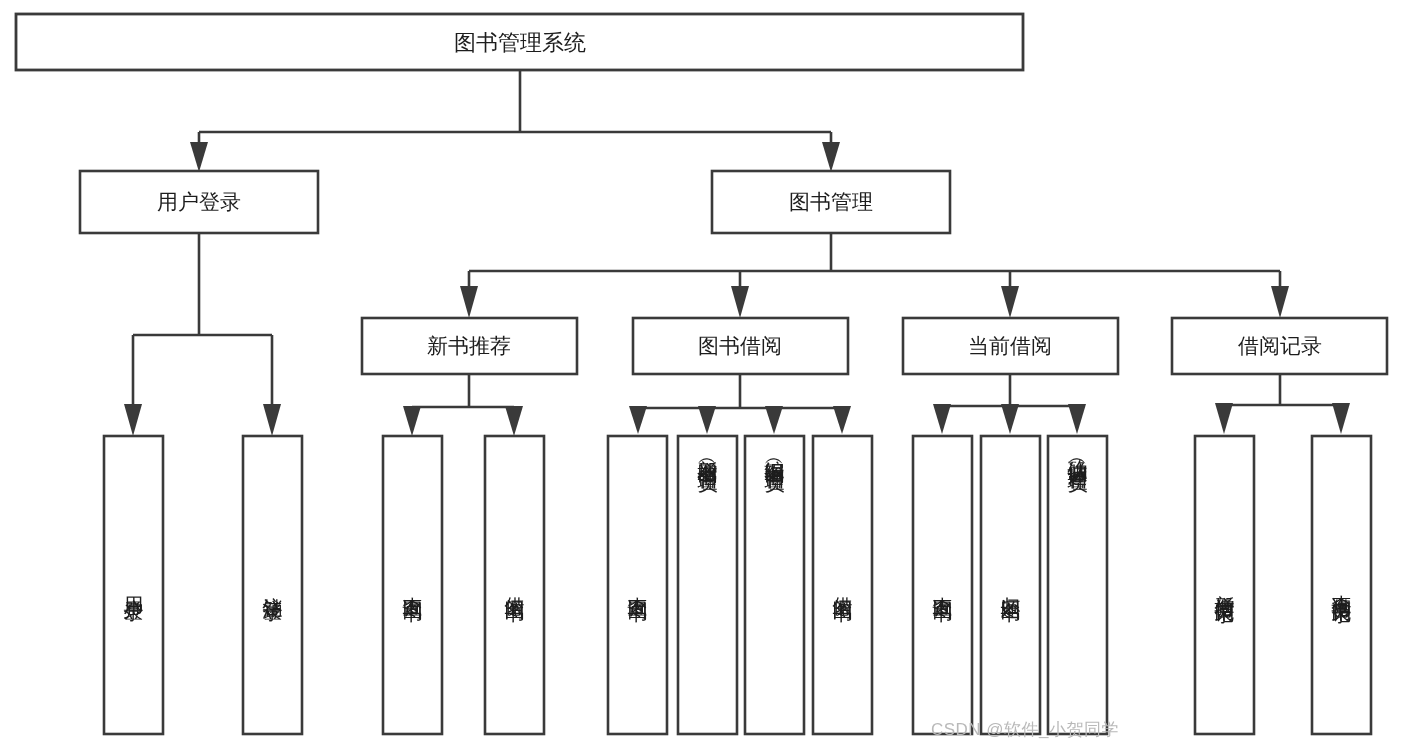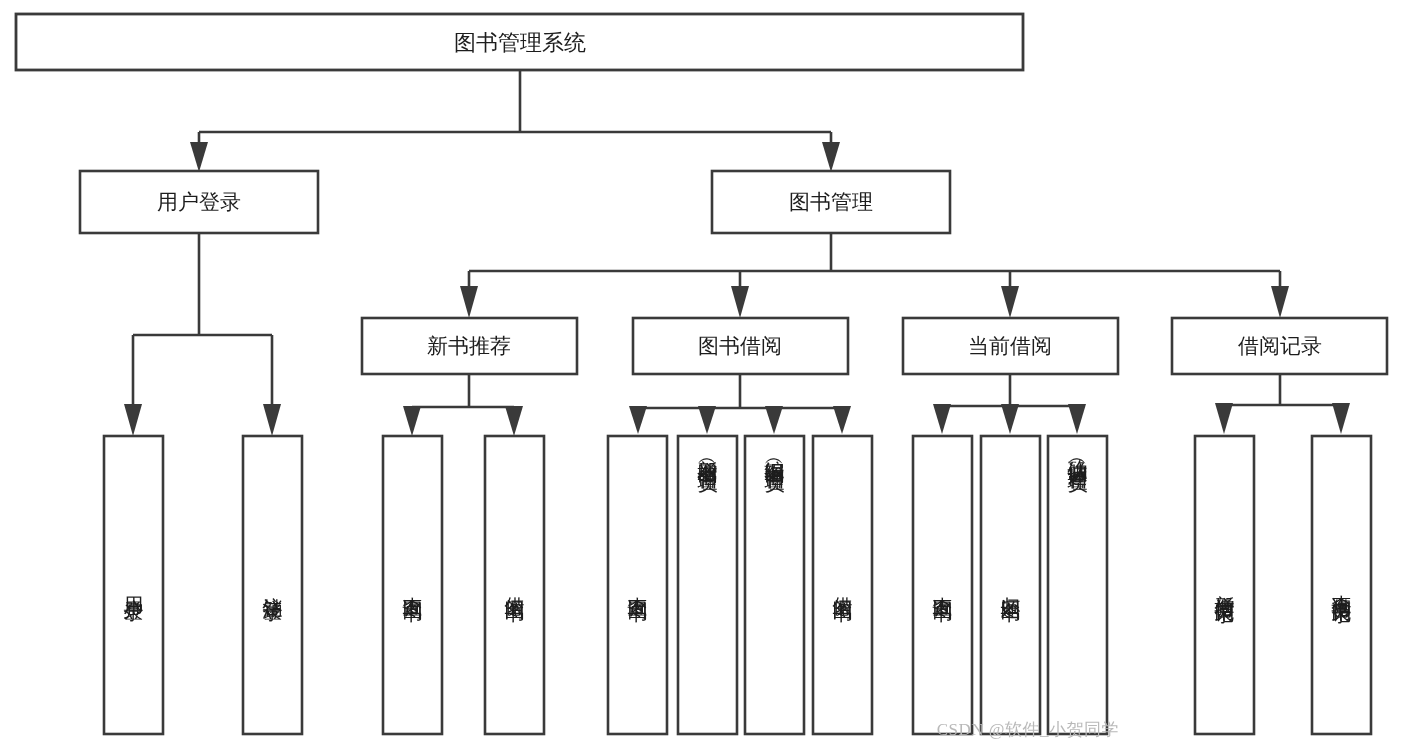--- a/index.html
+++ b/index.html
@@ -70,21 +70,21 @@
     font-size: 20px;
     line-height: 1.16;
     letter-spacing: 2px;
     color: #1d1d1d;
     white-space: nowrap;
   }
   #watermark {
     position: absolute;
     right: 8px;
     bottom: 6px;
-    font-family: Liberation Serif, serif;
+    font-family: Liberation Sans, sans-serif;
     font-size: 17px;
     color: #b9b9b9;
     letter-spacing: 0.5px;
     user-select: none;
   }
 </style>
 </head>
 <body>
 
 <div id="diagram-root">

